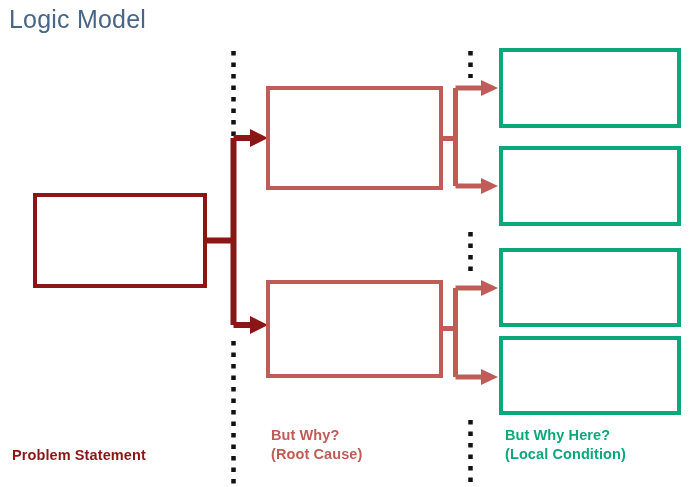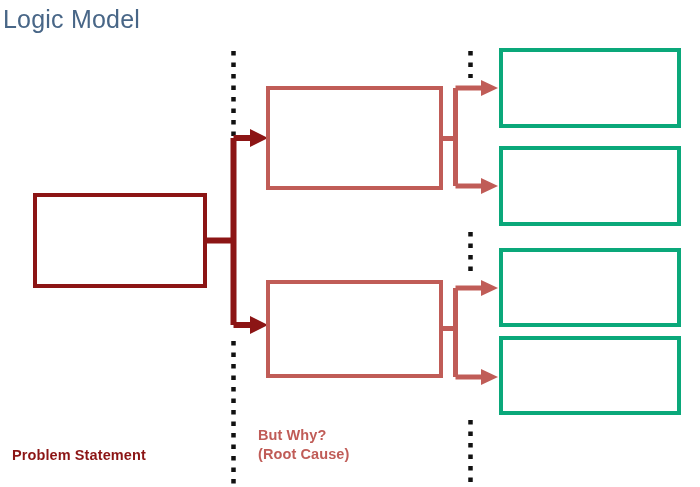--- a/index.html
+++ b/index.html
@@ -5,41 +5,41 @@
   html,body{margin:0;padding:0;}
   body{
     width:700px;height:487px;background:#ffffff;
     font-family:"Liberation Sans", sans-serif;
     overflow:hidden;position:relative;
   }
   #stage{position:absolute;left:0;top:0;width:700px;height:487px;}
 
   
   #title{
-    position:absolute;left:3px;top:5px;
+    position:absolute;left:9px;top:5px;
     font-size:25px;font-weight:400;color:#486687;
     letter-spacing:0.2px;white-space:nowrap;
   }
 
   
   #canvas{position:absolute;left:0;top:0;width:700px;height:487px;}
 
   
   .box{position:absolute;background:#ffffff;box-sizing:border-box;}
   .box-problem{border:4px solid #8c1515;}
   .box-cause{border:4px solid #c05c57;}
   .box-condition{border:4px solid #0aa87a;}
 
   
   .col-label{
     position:absolute;font-size:14.5px;font-weight:bold;
     line-height:19px;white-space:pre;letter-spacing:0.1px;
   }
   #label-problem{left:12px;top:446px;color:#8c1515;}
-  #label-cause{left:258px;top:426px;color:#c05c57;}
+  #label-cause{left:271px;top:426px;color:#c05c57;}
   #label-condition{left:505px;top:426px;color:#0aa87a;}
 </style>
 </head>
 <body>
 
 <div id="stage">
 
   <div id="title">Logic Model</div>
 
   <svg id="canvas" viewBox="0 0 700 487">
@@ -100,14 +100,16 @@
 
   <div class="box box-condition" style="left:499px;top:248px;width:182px;height:79px;"></div>
 
   <div class="box box-condition" style="left:499px;top:336px;width:182px;height:79px;"></div>
 
   <div id="label-problem" class="col-label">Problem Statement</div>
 
   <div id="label-cause" class="col-label">But Why?
 (Root Cause)</div>
 
+  <div id="label-condition" class="col-label">But Why Here?
+(Local Condition)</div>
 
 </div>
 
 </body></html>

